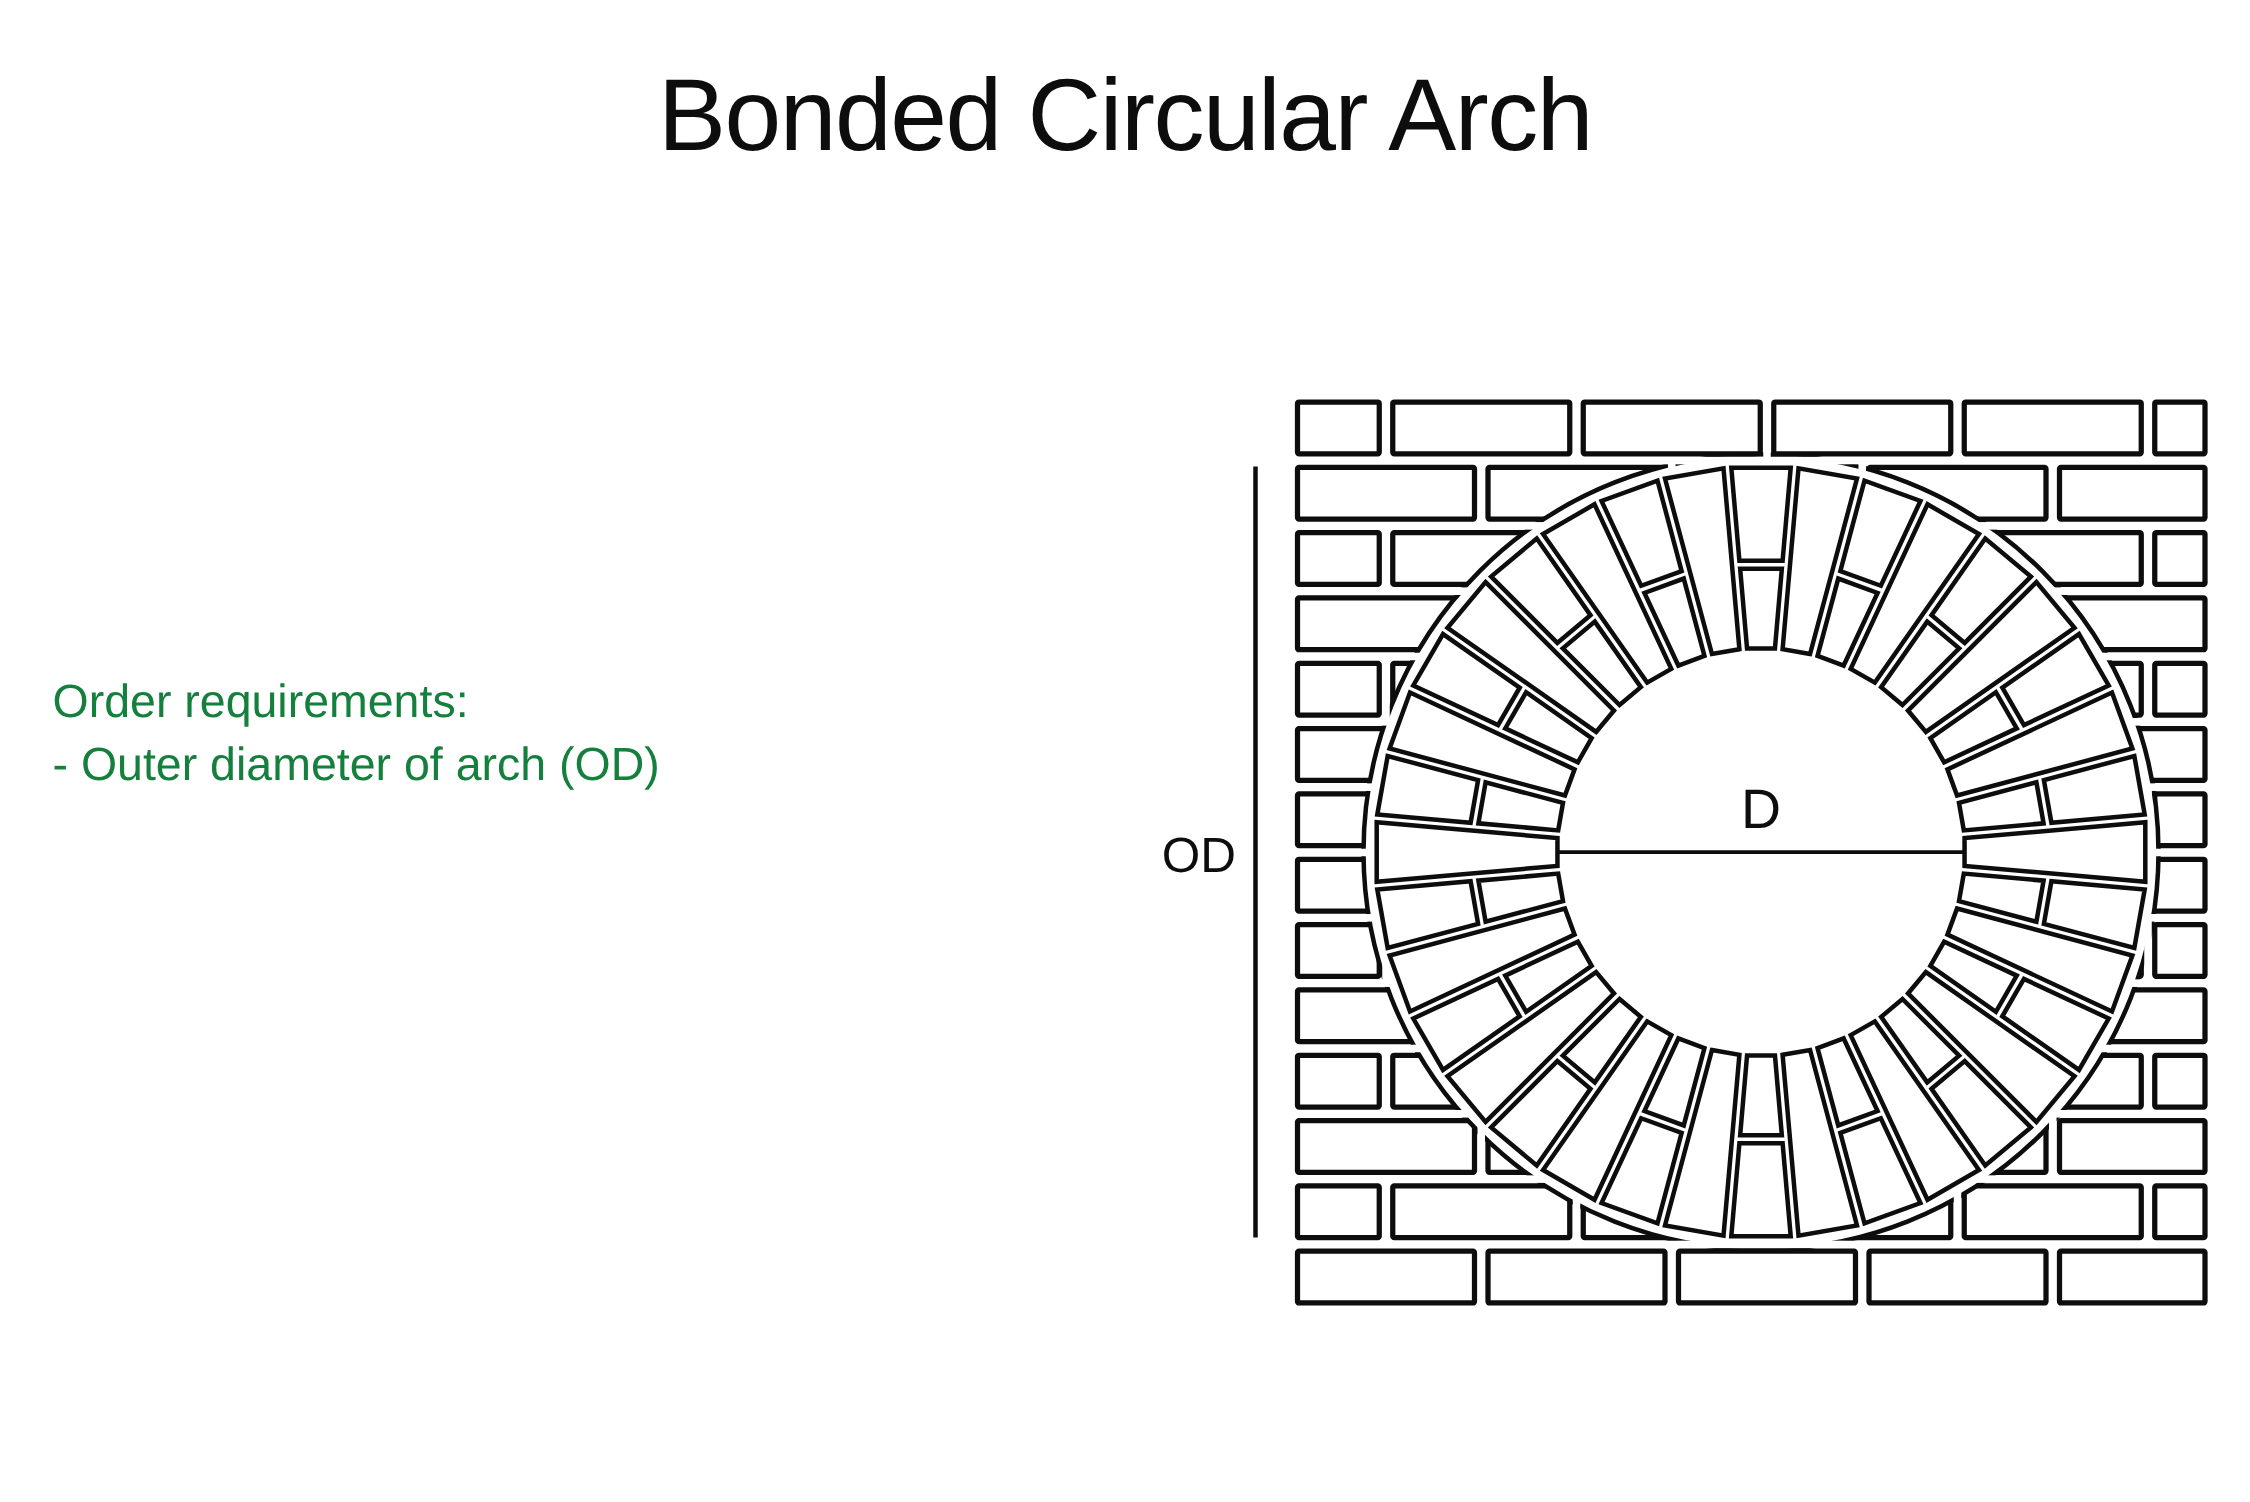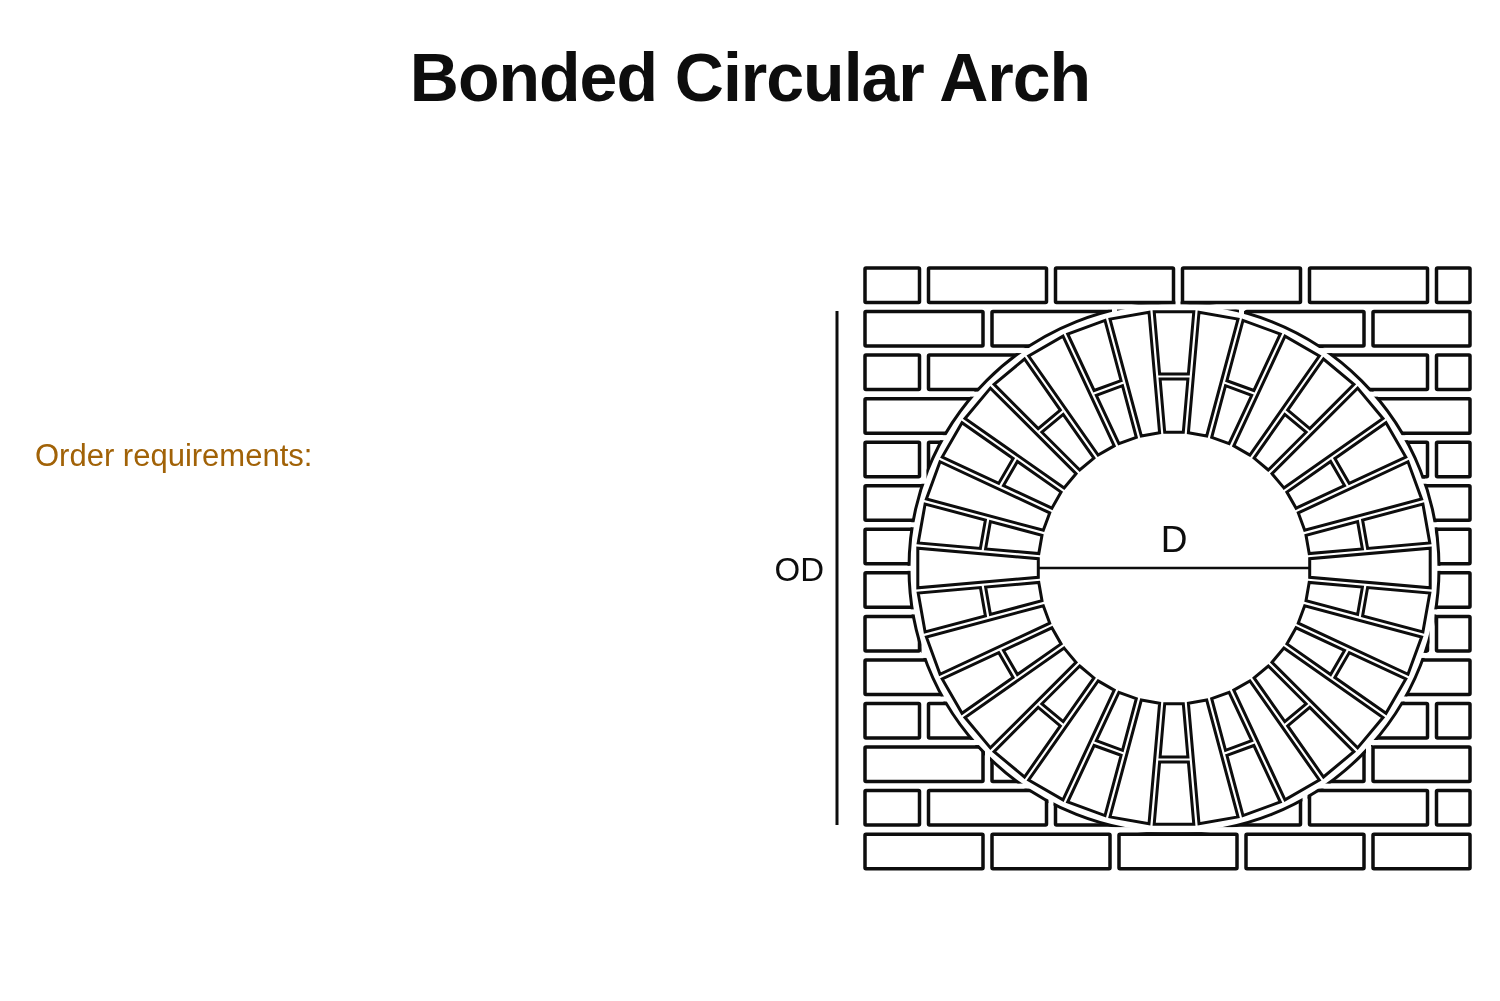--- a/index.html
+++ b/index.html
@@ -16,51 +16,52 @@
     color: #0d0d0d;
   }
   .page-title {
     position: absolute;
     top: 42px;
     left: 0;
     width: 1500px;
     margin: 0;
     text-align: center;
     font-size: 68px;
-    font-weight: bold;
+    font-weight: normal;
     letter-spacing: -1px;
     line-height: 1.05;
     color: #0d0d0d;
   }
   .requirements {
     position: absolute;
     left: 35px;
-    top: 435px;
+    top: 447px;
     font-size: 31px;
     line-height: 42px;
-    color: #a16207;
+    color: #15803d;
     white-space: nowrap;
   }
   svg.diagram {
     position: absolute;
     left: 0;
     top: 0;
   }
   svg text {
     font-family: "Liberation Sans", sans-serif;
     fill: #0d0d0d;
   }
 </style>
 </head>
 <body>
 
 <h1 class="page-title">Bonded Circular Arch</h1>
 
 <div class="requirements">
   <div>Order requirements:</div>
+  <div>- Outer diameter of arch (OD)</div>
 </div>
 
 <svg class="diagram" width="1500" height="1001" viewBox="0 0 1500 1001">
   <defs>
     <clipPath id="holeClip">
       <path clip-rule="evenodd" d="M0 0H1500V1001H0Z M1174 303a265 265 0 1 0 0.01 530a265 265 0 1 0 -0.01 -530Z"></path>
     </clipPath>
     <clipPath id="brickAreas">
         <rect x="863" y="266" width="58.5" height="38.5"></rect>
         <rect x="926.5" y="266" width="122" height="38.5"></rect>

